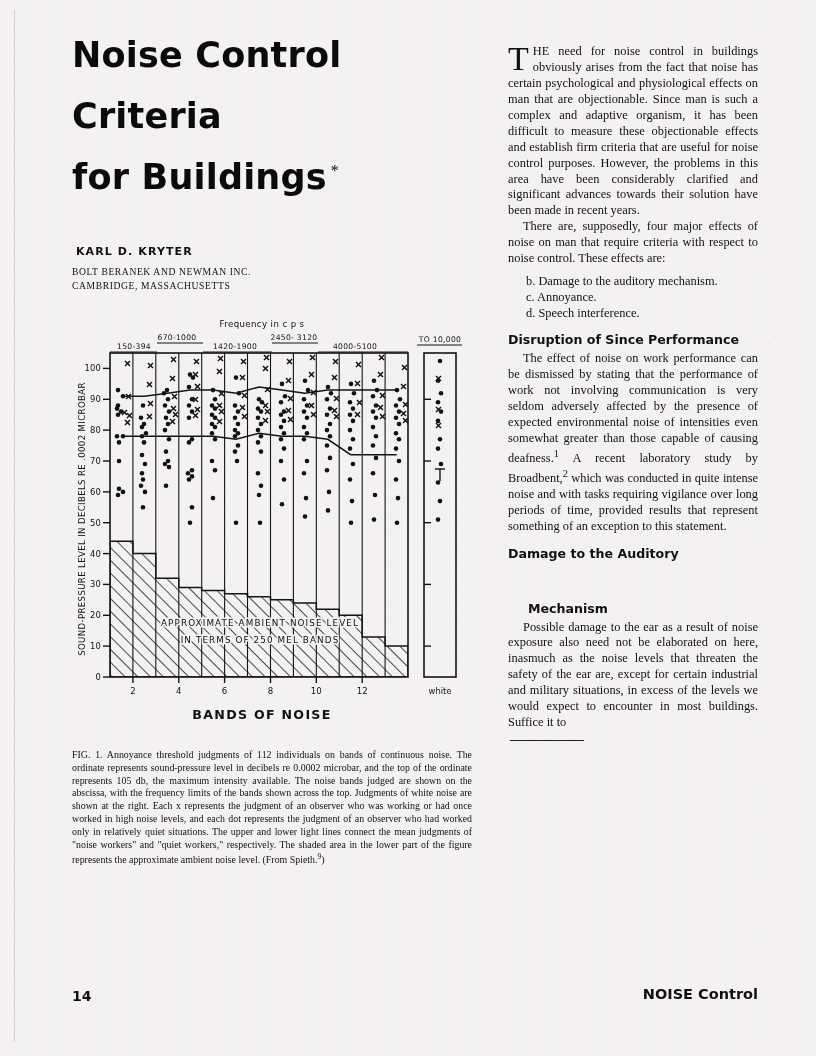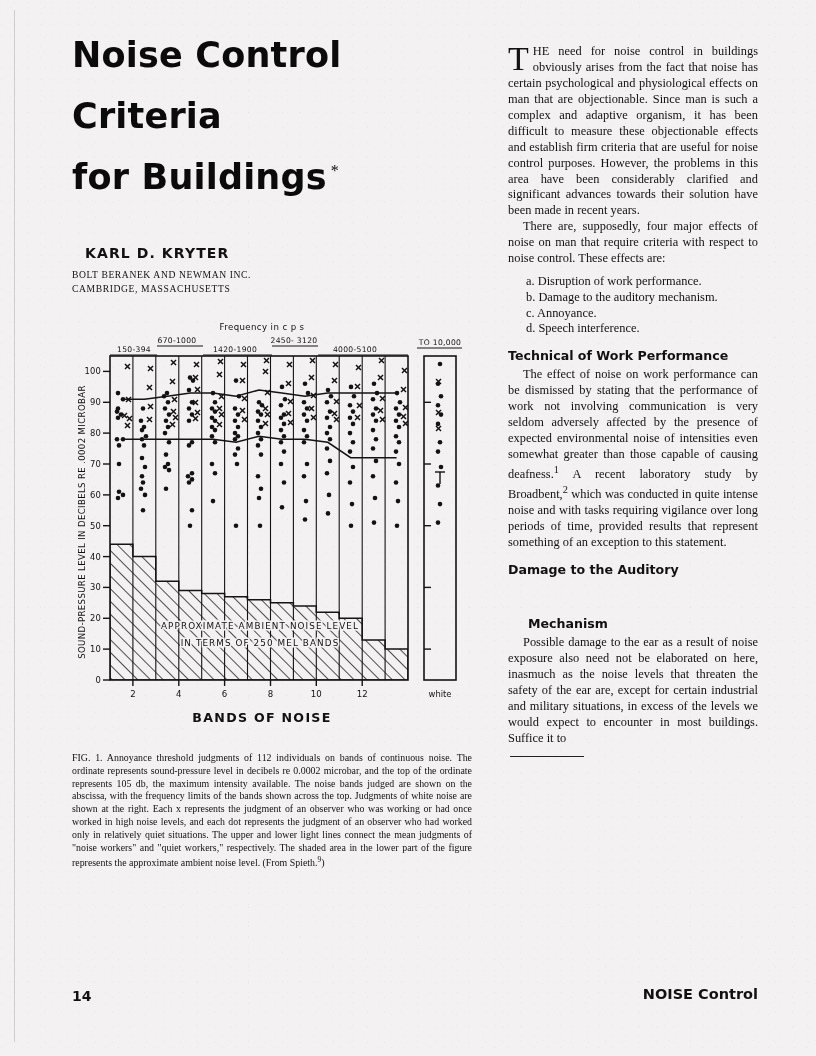--- a/index.html
+++ b/index.html
@@ -46,23 +46,23 @@
   .title-star{
     font-family:"Liberation Serif", serif;
     font-size:16px; font-weight:normal;
     vertical-align:super;
     margin-left:4px;
   }
 
   .byline{
     font-family:"DejaVu Sans", sans-serif;
     font-weight:bold;
-    font-size:14px;
+    font-size:11px;
     letter-spacing:1.1px;
-    margin:28px 0 7px 13px;
+    margin:28px 0 7px 4px;
   }
   .affil{
     font-family:"Liberation Serif", serif;
     font-size:9.6px;
     letter-spacing:.6px;
     line-height:1.45;
     margin:0;
   }
 
   
@@ -790,27 +790,26 @@
 
   </div>
 
   <div class="right-col">
 
     <p class="noindent dropcap-para"><span class="dropcap">T</span><span>HE need for noise control in buildings obviously arises from the fact that noise has certain psychological and physiological effects on man that are objectionable. Since man is such a complex and adaptive organism, it has been difficult to measure these objectionable effects and establish firm criteria that are useful for noise control purposes. However, the problems in this area have been considerably clarified and significant advances towards their solution have been made in recent years.</span></p>
 
     <p>There are, supposedly, four major effects of noise on man that require criteria with respect to noise control. These effects are:</p>
 
     <ul class="list">
-      <li><span>a.</span> <span>Disruption of work performance.</span></li>
       <li><span>b.</span> <span>Damage to the auditory mechanism.</span></li>
       <li><span>c.</span> <span>Annoyance.</span></li>
       <li><span>d.</span> <span>Speech interference.</span></li>
     </ul>
 
-    <div class="subhead">Technical of Work Performance</div>
+    <div class="subhead">Disruption of Since Performance</div>
 
     <p><span>The effect of noise on work performance can be dismissed by stating that the performance of work not involving communication is very seldom adversely affected by the presence of expected environmental noise of intensities even somewhat greater than those capable of causing deafness.</span><sup>1</sup><span> A recent laboratory study by Broadbent,</span><sup>2</sup><span> which was conducted in quite intense noise and with tasks requiring vigilance over long periods of time, provided results that represent something of an exception to this statement.</span></p>
 
     <div class="subhead"><span>Damage to the Auditory</span><span class="ind">Mechanism</span></div>
 
     <p>Possible damage to the ear as a result of noise exposure also need not be elaborated on here, inasmuch as the noise levels that threaten the safety of the ear are, except for certain industrial and military situations, in excess of the levels we would expect to encounter in most buildings. Suffice it to</p>
 
     <div class="footnote-rule"></div>
   </div>
 

